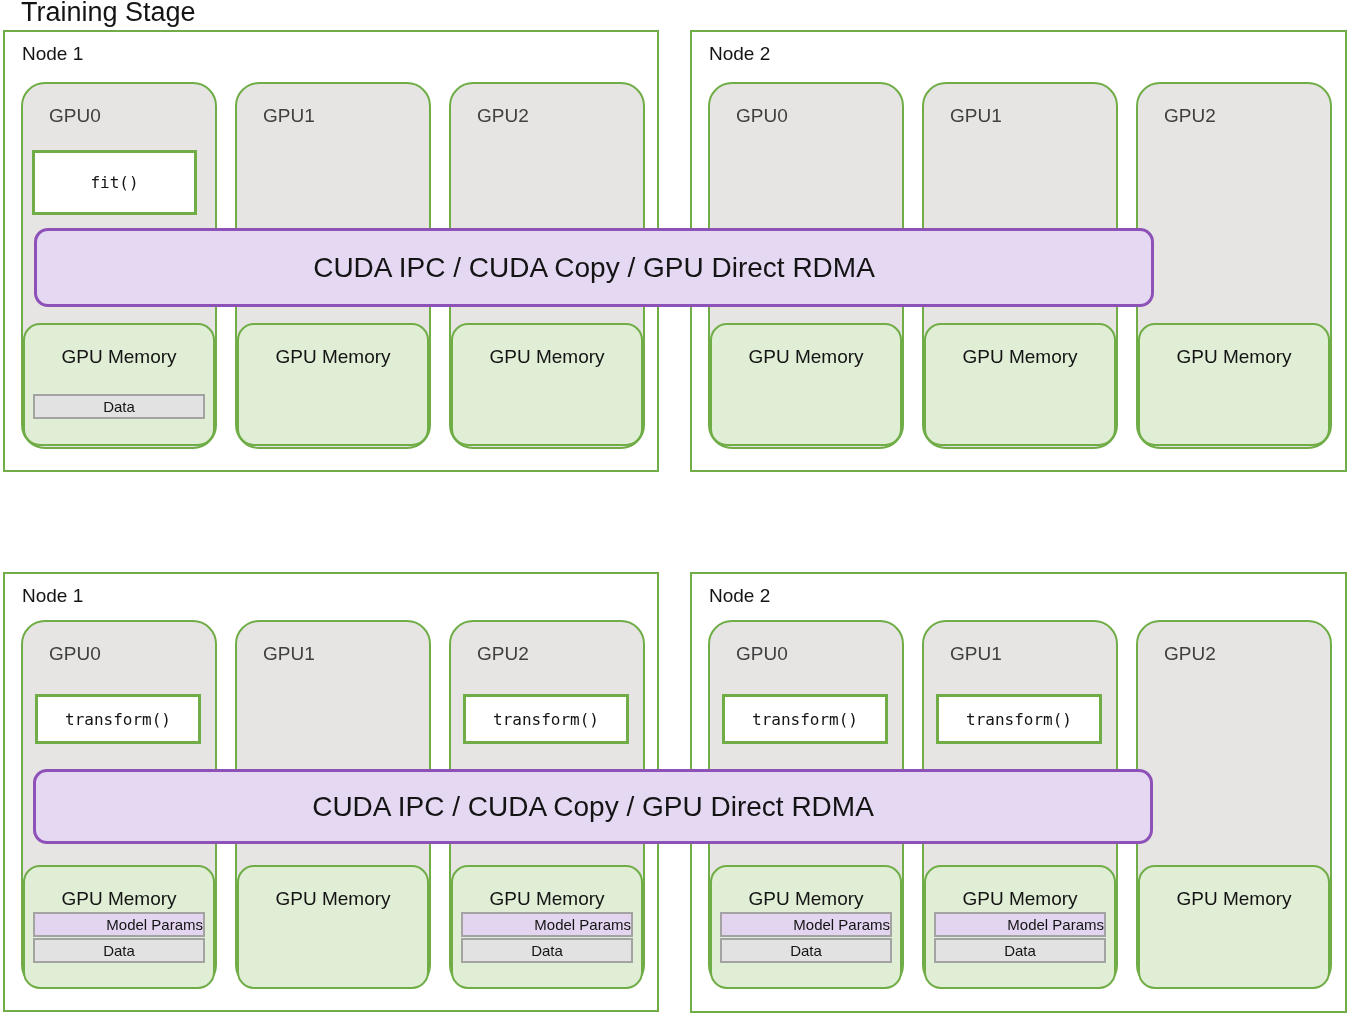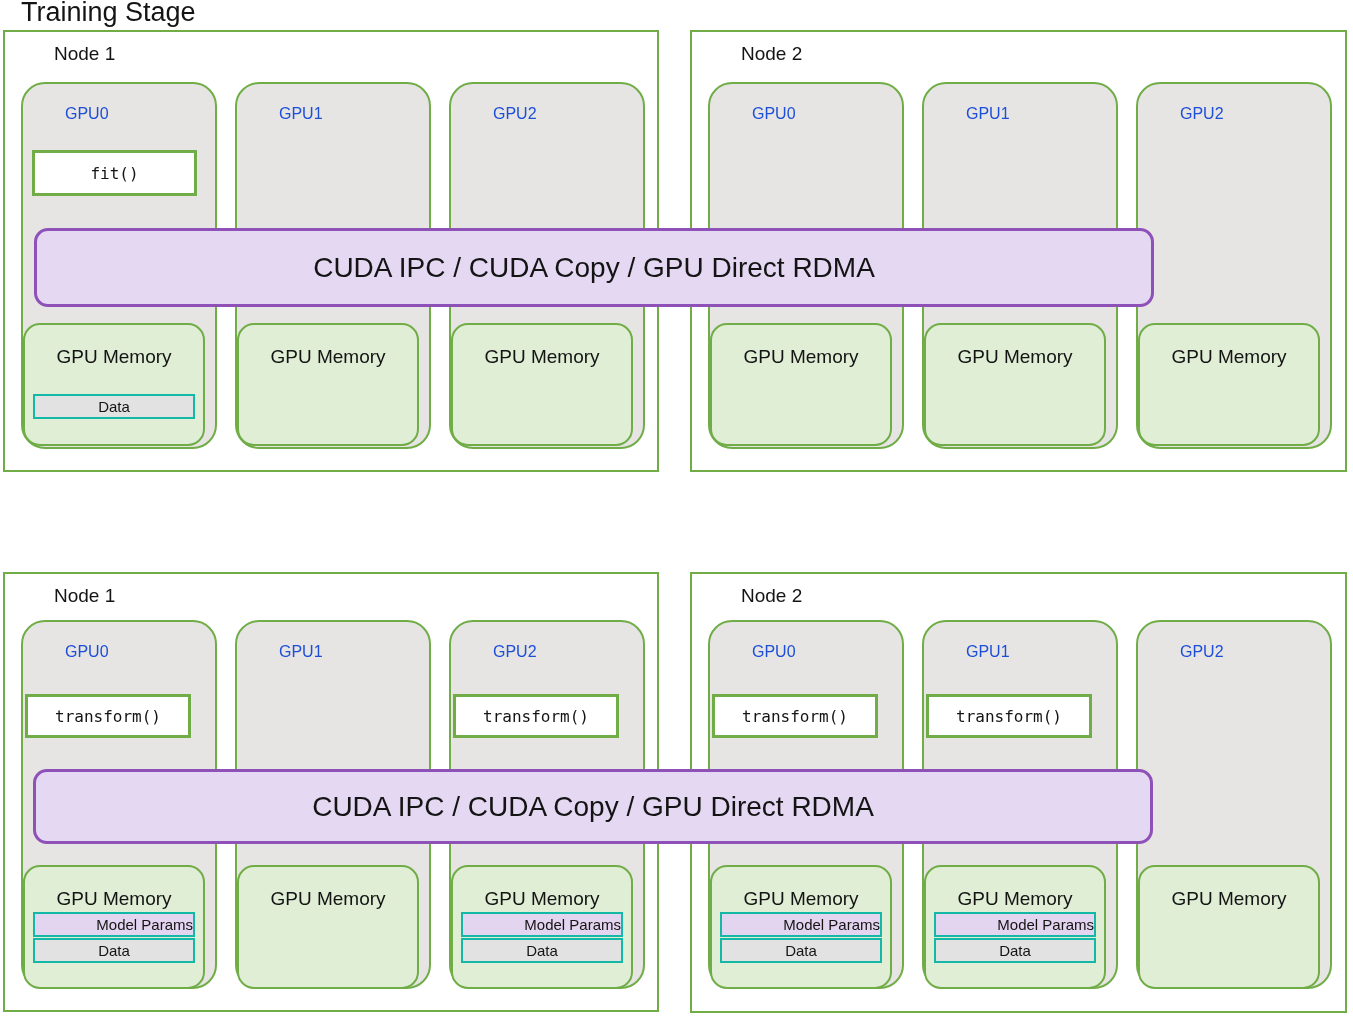--- a/index.html
+++ b/index.html
@@ -37,67 +37,65 @@
   .n-i1 { left: 3px;   top: 572px; width: 656px; height: 440px; }
   .n-i2 { left: 690px; top: 572px; width: 657px; height: 441px; }
 
   .node-label {
     position: absolute;
     left: 17px;
     top: 11px;
     font-size: 19px;
     color: #141414;
     white-space: nowrap;
-    margin-left: 32px;
   }
 
   .gpu-col {
     position: absolute;
     width: 196px;
     background: #E6E5E4;
     border: 2.5px solid #70AD47;
     border-radius: 24px;
   }
   .c0 { left: 16px; }
   .c1 { left: 230px; }
   .c2 { left: 444px; }
   .t .gpu-col { top: 50px; height: 367px; }
   .i .gpu-col { top: 46px; height: 369px; }
 
   .gpu-label {
     position: absolute;
     left: 26px;
     top: 21px;
-    font-size: 16px;
-    color: #1d4ed8;
-    white-space: nowrap;
-    margin-left: 16px;
+    font-size: 19px;
+    color: #404040;
+    white-space: nowrap;
   }
 
   .fn-box {
     position: absolute;
     background: #ffffff;
     border: 3px solid #70AD47;
     display: flex;
     align-items: center;
     justify-content: center;
   }
-  .t .fn-box { left: 9px;  top: 66px; width: 165px; height: 46px; }
-  .i .fn-box { left: 2px; top: 72px; width: 166px; height: 44px; }
+  .t .fn-box { left: 9px;  top: 66px; width: 165px; height: 65px; }
+  .i .fn-box { left: 12px; top: 72px; width: 166px; height: 50px; }
   .fn-label {
     font-family: "DejaVu Sans Mono", "Liberation Mono", monospace;
     font-size: 16px;
     color: #141414;
     white-space: nowrap;
   }
 
   .mem {
     position: absolute;
     left: 0;
-    right: 10px;
+    right: 0;
     background: #E1EED6;
     border: 2.5px solid #70AD47;
     border-radius: 17px;
     text-align: center;
   }
   .t .mem { top: 239px; height: 123px; }
   .i .mem { top: 243px; height: 124px; }
   .mem-label {
     margin-top: 21px;
     font-size: 19px;
@@ -110,21 +108,21 @@
     left: 8px;
     right: 8px;
   }
   .t .mem-items { top: 69px; }
   .i .mem-items { top: 45px; }
   .mem-item {
     height: 25px;
     line-height: 21px;
     font-size: 15px;
     color: #141414;
-    border: 2px solid #14b8a6;
+    border: 2px solid #a3a3a3;
     text-align: center;
     white-space: nowrap;
     overflow: hidden;
   }
   .mem-item + .mem-item { margin-top: 1px; }
   .item-data   { background: #E3E2E2; }
   .item-params { background: #E3D4F0; text-align: right; }
 
   .banner {
     position: absolute;

